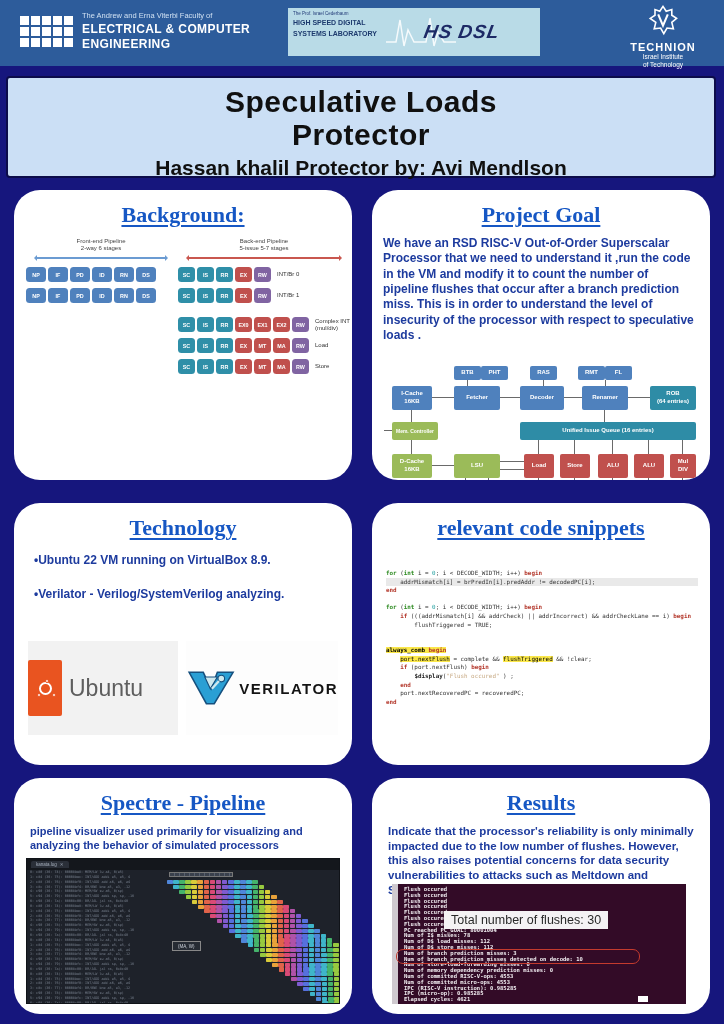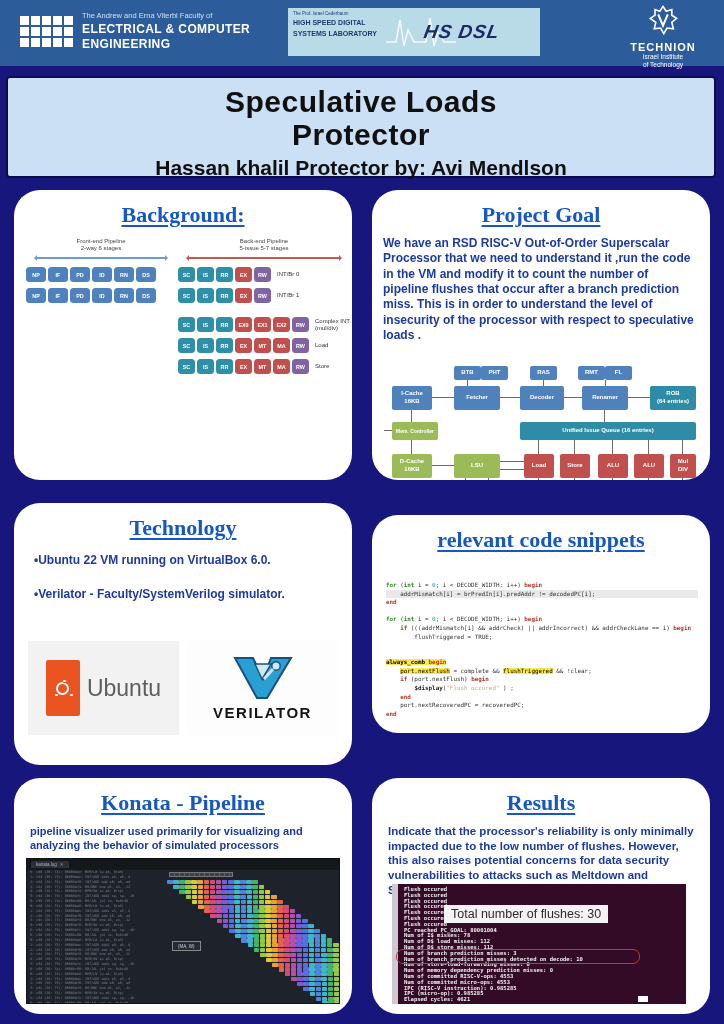--- a/index.html
+++ b/index.html
@@ -33,21 +33,21 @@
   .titleband { position:absolute; left:6px; top:76px; width:710px; height:102px; background:#cbdff5;
                border:2px solid #0c0c4a; border-radius:4px; text-align:center; color:#101010; padding-top:7px; }
   .t1 { font-size:30px; font-weight:bold; line-height:1.1; letter-spacing:.5px; }
   .t2 { font-size:21px; font-weight:bold; margin-top:5px; }
 
   
   .panel { position:absolute; background:#fff; border-radius:26px; overflow:hidden; }
   #p1 { left:14px;  top:190px; width:338px; height:290px; }
   #p2 { left:372px; top:190px; width:338px; height:290px; }
   #p3 { left:14px;  top:503px; width:338px; height:262px; }
-  #p4 { left:372px; top:503px; width:338px; height:218px;margin-top:12px; }
+  #p4 { left:372px; top:503px; width:338px; height:262px; }
   #p5 { left:14px;  top:778px; width:338px; height:236px; }
   #p6 { left:372px; top:778px; width:338px; height:236px; }
   .panel h2 { font-family:"Liberation Serif", serif; color:#1657c4; font-size:22px; text-align:center;
               margin:12px 0 8px; text-decoration:underline; text-underline-offset:3px; }
   .ptext { color:#1d3b9e; font-weight:bold; font-size:11.5px; line-height:1.28; padding:0 16px; }
   #p2 .ptext { font-size:12px;padding-left:11px; }
 
   
   .pipe { position:relative; margin-top:10px; height:158px; font-family:"Liberation Sans", sans-serif; }
   .fe-block { position:absolute; left:12px; top:0; width:150px; }
@@ -73,28 +73,28 @@
           align-items:center; justify-content:center; text-align:center; font-size:6px; line-height:1.2; padding:1px; }
   .node.small { font-size:5px; }
   .node.blue{background:#4f81bd}.node.teal{background:#2e8ca6}.node.green{background:#9bbb59}
   .node.red{background:#c0504d}.node.purple{background:#8064a2}
   .dline { position:absolute; background:#6a6a6a; }
 
   
   .bullets { padding:4px 20px 0; }
   .bullet { color:#1d3b9e; font-weight:bold; font-size:12px; margin-bottom:20px; }
   .logos { position:absolute; left:14px; right:14px; bottom:30px; display:flex; justify-content:center; gap:8px; }
-  .logo-box { width:152px; height:94px; display:flex; align-items:center; justify-content:center; }
+  .logo-box { width:152px; height:94px; display:flex; align-items:center; justify-content:flex-start; }
   .ub-box { background:#f2f2f2; gap:7px; }
   .ub-rect { width:34px; height:56px; background:#e95420; border-radius:2px; display:flex; align-items:center; justify-content:center; }
   .cof { position:relative; width:13px; height:13px; border:2.5px solid #fff; border-radius:50%; }
   .cof i { position:absolute; width:4.5px; height:4.5px; background:#fff; border:1px solid #e95420; border-radius:50%; }
   .cof i.d1{ left:4px; top:-5px; } .cof i.d2{ left:-4px; top:9px; } .cof i.d3{ left:11px; top:9px; }
   .ub-label { color:#5e5e5e; font-size:23px; }
-  .vl-box { background:#fdfdfd; flex-direction:column; gap:3px; }
+  .vl-box { background:#fdfdfd; gap:3px; }
   .vl-label { color:#141414; font-weight:bold; font-size:15px; letter-spacing:1.5px; }
 
   
   .codewrap { padding:20px 12px 0 14px; font-family:"DejaVu Sans Mono", monospace; font-size:5.9px; }
   .cblock { margin-bottom:17px; }
   .cl { white-space:pre; height:8.6px; line-height:8.6px; }
   .cl.gline { background:#e9e9e9; }
   .kw{color:#2e8b22;font-weight:bold} .kwr{color:#b3362a;font-weight:bold} .num{color:#1f9e9e}
   .pl{color:#333} .str{color:#c7a983} .disp{color:#222;font-weight:bold}
   .hl{background:#fbe84a} .b{font-weight:bold}
@@ -116,21 +116,21 @@
   .kcell { display:inline-block; width:5.6px; height:4.1px; margin-right:.5px; border-radius:.8px; }
   .ktip { position:absolute; left:145px; top:82px; background:#262b33; border:1px solid #888;
           color:#cfd4dc; font-size:4.5px; padding:1.5px 5px; }
 
   
   .terminal { position:absolute; left:20px; right:24px; top:106px; bottom:10px; background:#330b27; overflow:hidden; }
   .tstrip { position:absolute; left:0; top:0; bottom:0; width:6px; background:#cfc9cf; }
   .tlines { position:absolute; left:12px; top:3px; }
   .tline { font-family:"DejaVu Sans Mono", monospace; font-weight:bold; font-size:5.5px; line-height:5.8px;
            color:#f2eef2; white-space:nowrap; }
-  .toverlay { position:absolute; left:52px; top:21px; background:#f4f2f4; color:#2a2a2a; font-size:12.5px;
+  .toverlay { position:absolute; left:52px; top:27px; background:#f4f2f4; color:#2a2a2a; font-size:12.5px;
               padding:2px 7px; white-space:nowrap; }
   .tredbox { position:absolute; left:4px; right:46px; top:65px; height:15px; border:1.5px solid #c43b2e; border-radius:7px; }
   .tcorner { position:absolute; right:38px; bottom:2px; width:10px; height:6px; background:#fff; }
 </style>
 </head>
 <body>
 
 <div class="poster">
 
   <header class="hdr">
@@ -376,22 +376,22 @@
         </div>
         <div class="node purple" style="left: 136px; top: 130px; width: 176px; height: 17px;">
           <div>Register File (Int 64 entries)</div>
         </div>
       </div>
   </section>
 
   <section class="panel" id="p3">
     <h2>Technology</h2>
     <div class="bullets">
-      <div class="bullet">•Ubuntu 22 VM running on VirtualBox 6.0.</div>
-      <div class="bullet">•Verilator - Faculty/SystemVerilog simulator.</div>
+      <div class="bullet">•Ubuntu 22 VM running on VirtualBox 8.9.</div>
+      <div class="bullet">•Verilator - Verilog/SystemVerilog analyzing.</div>
     </div>
     <div class="logos">
       <div class="logo-box ub-box">
         <div class="ub-rect">
           <span class="cof">
               <i class="d1"></i>
               <i class="d2"></i>
               <i class="d3"></i>
             </span>
         </div>
@@ -427,21 +427,21 @@
           <div class="cl"><span class="pl">    </span><span class="kwr">if</span><span class="pl"> (port.nextFlush) </span><span class="kwr">begin</span></div>
           <div class="cl"><span class="pl">        </span><span class="disp">$display</span><span class="pl">(</span><span class="str">"Flush occured"</span><span class="pl"> ) ;</span></div>
           <div class="cl"><span class="pl">    </span><span class="kwr">end</span></div>
           <div class="cl"><span class="pl">    port.nextRecoveredPC = recoveredPC;</span></div>
           <div class="cl"><span class="kwr">end</span></div>
         </div>
       </div>
   </section>
 
   <section class="panel" id="p5">
-    <h2>Konata - Pipeline </h2>
+    <h2>Spectre - Pipeline </h2>
     <p class="ptext">pipeline visualizer used primarily for visualizing and analyzing the behavior of simulated processors</p>
     <div class="konata">
       <div class="ktabbar">
         <span class="ktab"><span>kanata.log</span><span class="x">✕</span></span>
       </div>
       <div class="kbody">
           <div class="krow">
             <div class="ktxt">0: c80 (36: 74): 00008be8: MEM/LW  lw a4, 0(a5)</div>
             <div class="kcells" style="left: 140px;"><span class="kcell" style="background: rgb(79, 134, 217);"></span><span class="kcell" style="background: rgb(63, 181, 201);"></span><span class="kcell" style="background: rgb(69, 179, 107);"></span><span class="kcell" style="background: rgb(151, 201, 63);"></span><span class="kcell" style="background: rgb(217, 203, 58);"></span><span class="kcell" style="background: rgb(232, 162, 58);"></span><span class="kcell" style="background: rgb(224, 99, 74);"></span><span class="kcell" style="background: rgb(217, 74, 118);"></span><span class="kcell" style="background: rgb(176, 82, 168);"></span><span class="kcell" style="background: rgb(126, 91, 208);"></span><span class="kcell" style="background: rgb(86, 112, 221);"></span><span class="kcell" style="background: rgb(63, 181, 201);"></span><span class="kcell" style="background: rgb(79, 134, 217);"></span><span class="kcell" style="background: rgb(63, 181, 201);"></span><span class="kcell" style="background: rgb(69, 179, 107);"></span></div>
           </div>

